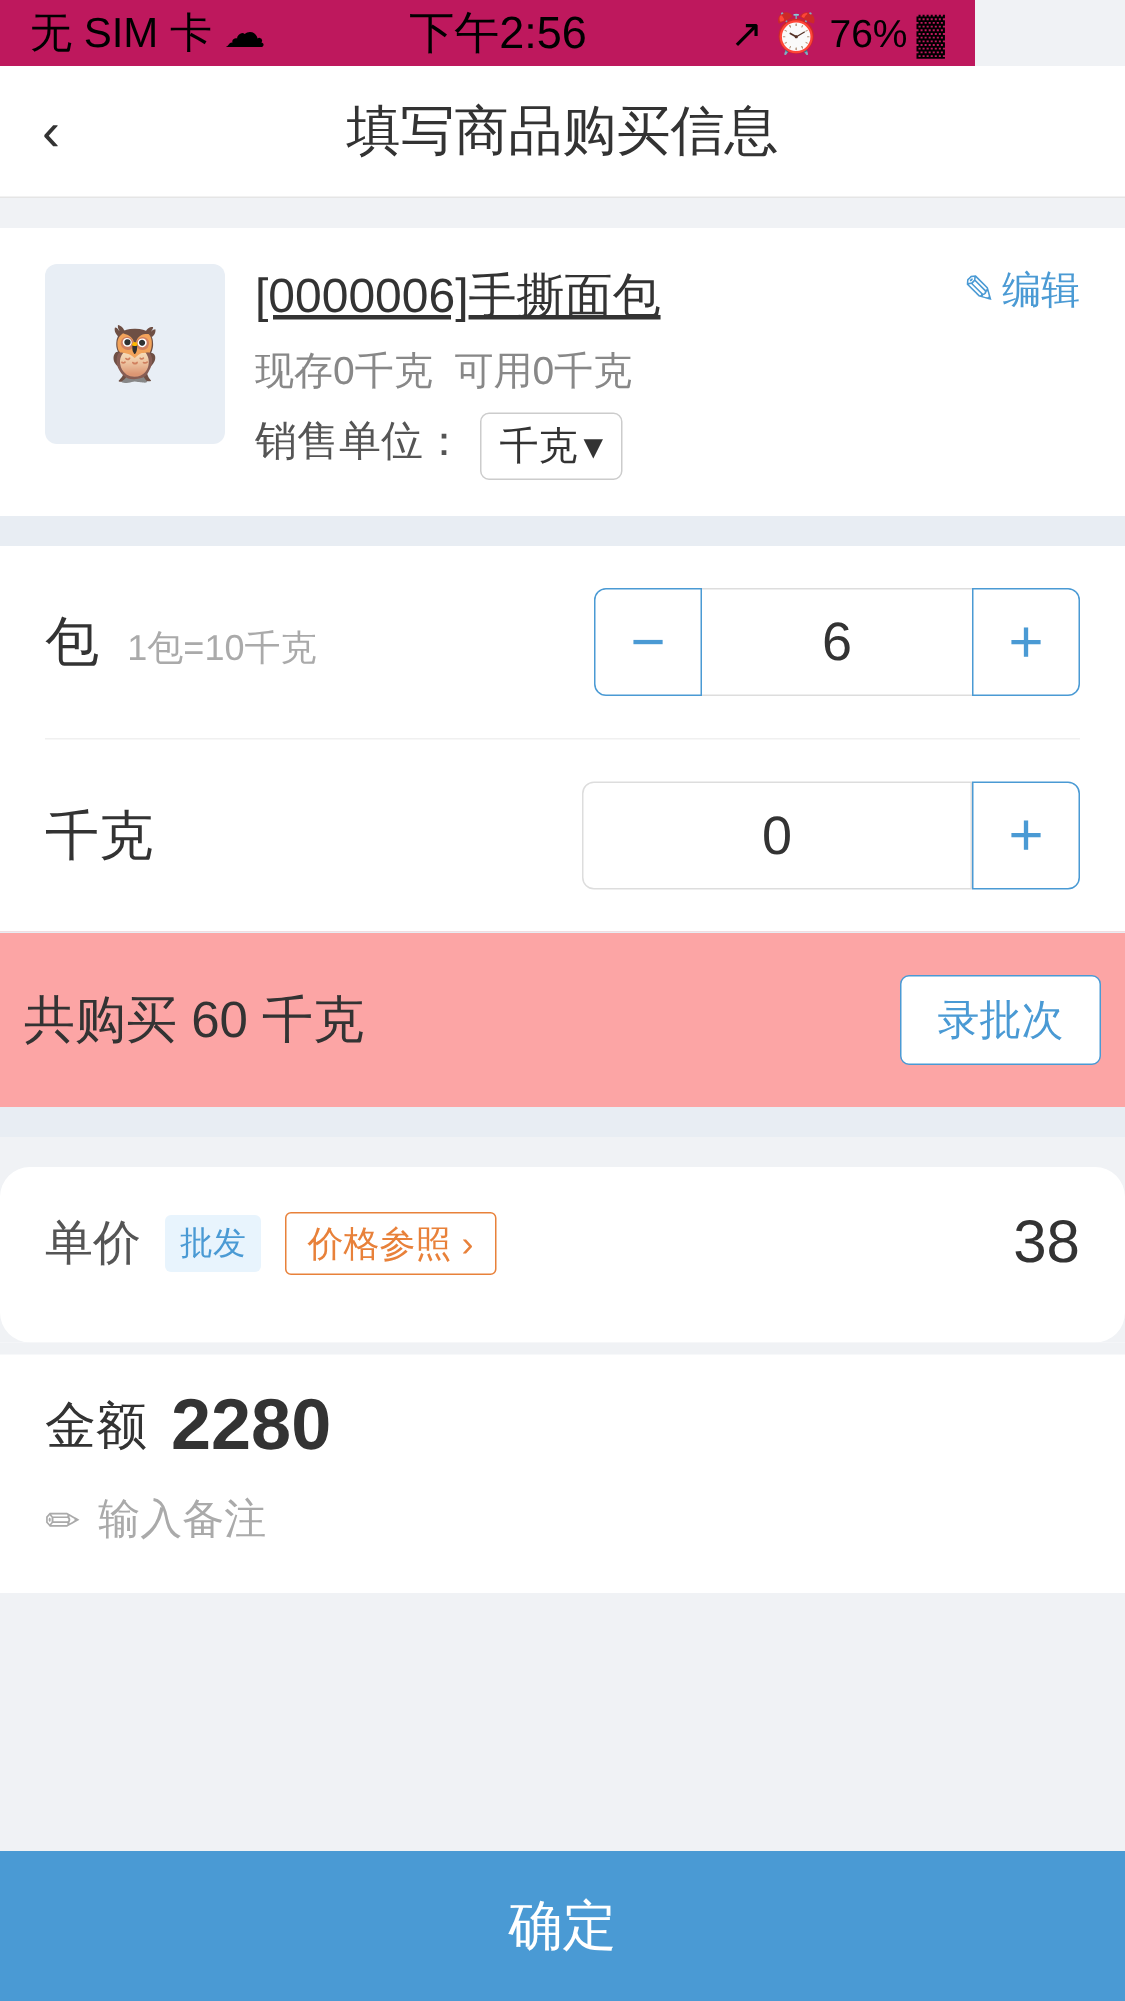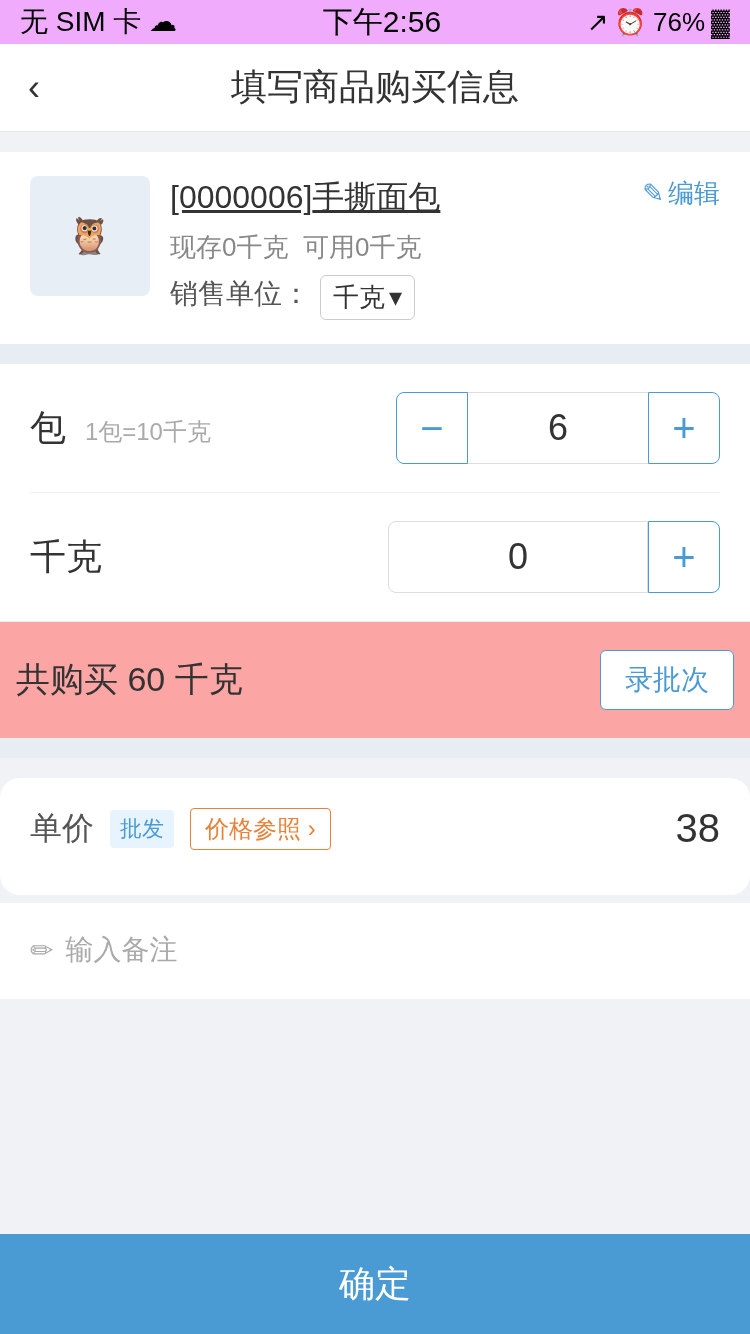--- a/index.html
+++ b/index.html
@@ -6,23 +6,23 @@
     * { box-sizing: border-box; margin: 0; padding: 0; }
     body {
       width: 750px;
       min-height: 1334px;
       font-family: -apple-system, "PingFang SC", "Helvetica Neue", sans-serif;
       background: #f0f2f5;
       font-size: 32px;
     }
     
     .status-bar {
-      width: 750px;
+      width: 650px;
       height: 44px;
-      background: #f0abfc;
+      background: #be185d;
       display: flex;
       align-items: center;
       justify-content: space-between;
       padding: 0 20px;
       font-size: 28px;
       color: #000;
     }
     .status-left { display: flex; align-items: center; gap: 8px; }
     .status-center { font-size: 30px; font-weight: 500; }
     .status-right { display: flex; align-items: center; gap: 6px; font-size: 26px; }
@@ -327,20 +327,24 @@
 <div class="price-section">
   <div class="price-row">
     <span class="price-label">单价</span>
     <span class="tag-pifa">批发</span>
     <span class="tag-ref">价格参照 ›</span>
     <span class="price-value">38</span>
   </div>
 </div>
 
 <div style="background:#fff; padding: 20px 30px 30px; border-top: 8px solid #f0f2f5;">
+  <div class="amount-row">
+    <span class="amount-label">金额</span>
+    <span class="amount-value">2280</span>
+  </div>
   <div class="note-row">
     <span style="font-size:28px;">✏</span>
     <span>输入备注</span>
   </div>
 </div>
 
 <div style="height: 200px; background: #f0f2f5;"></div>
 
 <div class="bottom-area">
   <button class="confirm-btn">确定</button>

